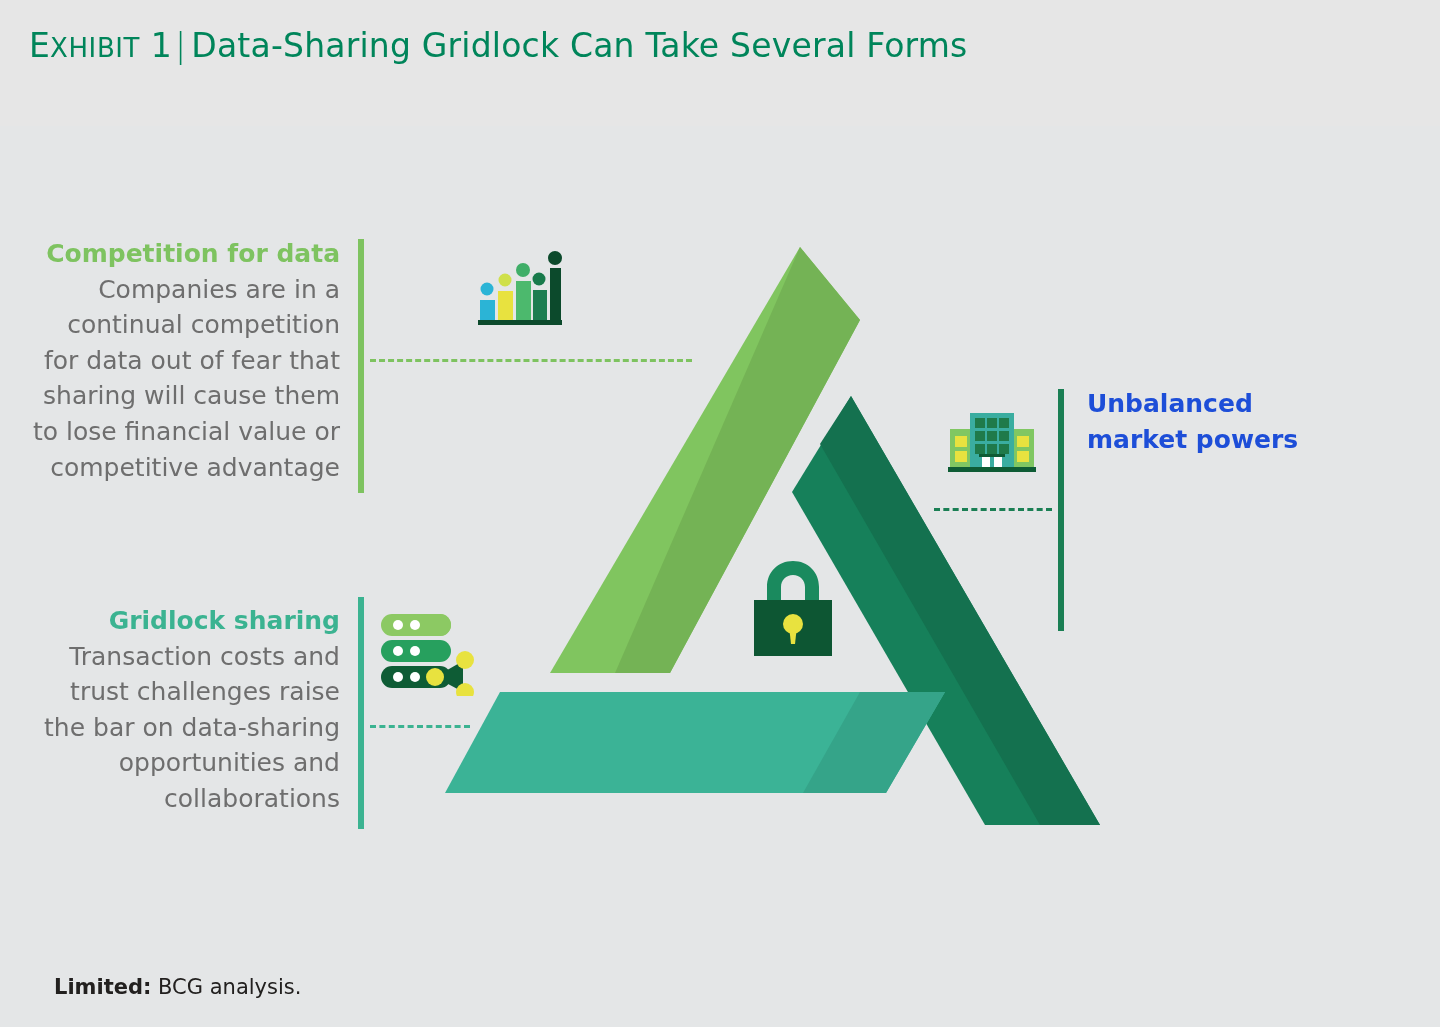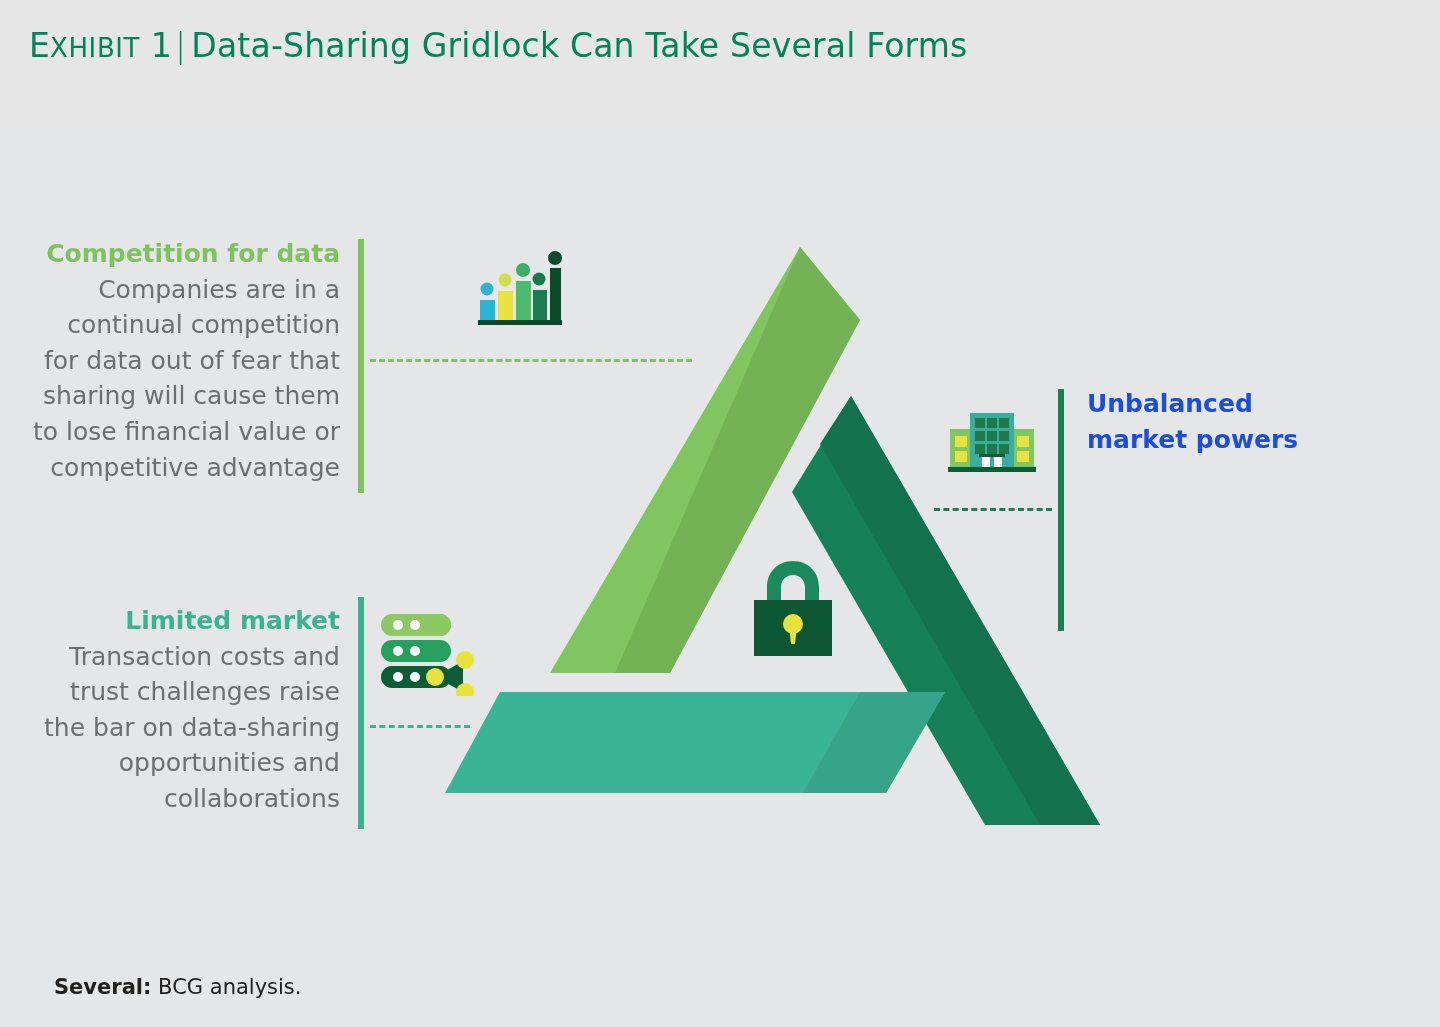--- a/index.html
+++ b/index.html
@@ -145,21 +145,21 @@
 continual competition
 for data out of fear that
 sharing will cause them
 to lose financial value or
 competitive advantage</span>
   </div>
   <div id="bar-competition" class="accent-bar"></div>
   <div id="dash-competition" class="dashed"></div>
 
   <div id="block-limited" class="text-block block-left">
-    <span class="heading">Limited market</span>
+    <span class="heading">Gridlock sharing</span>
     <span class="body-copy">Transaction costs and
 trust challenges raise
 the bar on data-sharing
 opportunities and
 collaborations</span>
   </div>
   <div id="bar-limited" class="accent-bar"></div>
   <div id="dash-limited" class="dashed"></div>
 
   <div id="block-unbalanced" class="text-block block-right">
@@ -244,16 +244,16 @@
       <rect x="39" y="36" width="10" height="10" fill="#1f7a4a"></rect>
       <rect x="51" y="36" width="10" height="10" fill="#1f7a4a"></rect>
       <rect x="31" y="46" width="26" height="3" fill="#0e5c35"></rect>
       <rect x="34" y="49" width="8" height="10" fill="#ffffff"></rect>
       <rect x="46" y="49" width="8" height="10" fill="#ffffff"></rect>
       <rect x="0" y="59" width="88" height="5" fill="#0e5c35"></rect>
     </svg>
   </div>
 
   <div id="source-line">
-    <span class="source-label">Several:</span><span> BCG analysis.</span>
+    <span class="source-label">Limited:</span><span> BCG analysis.</span>
   </div>
 
 </div>
 
 </body></html>

